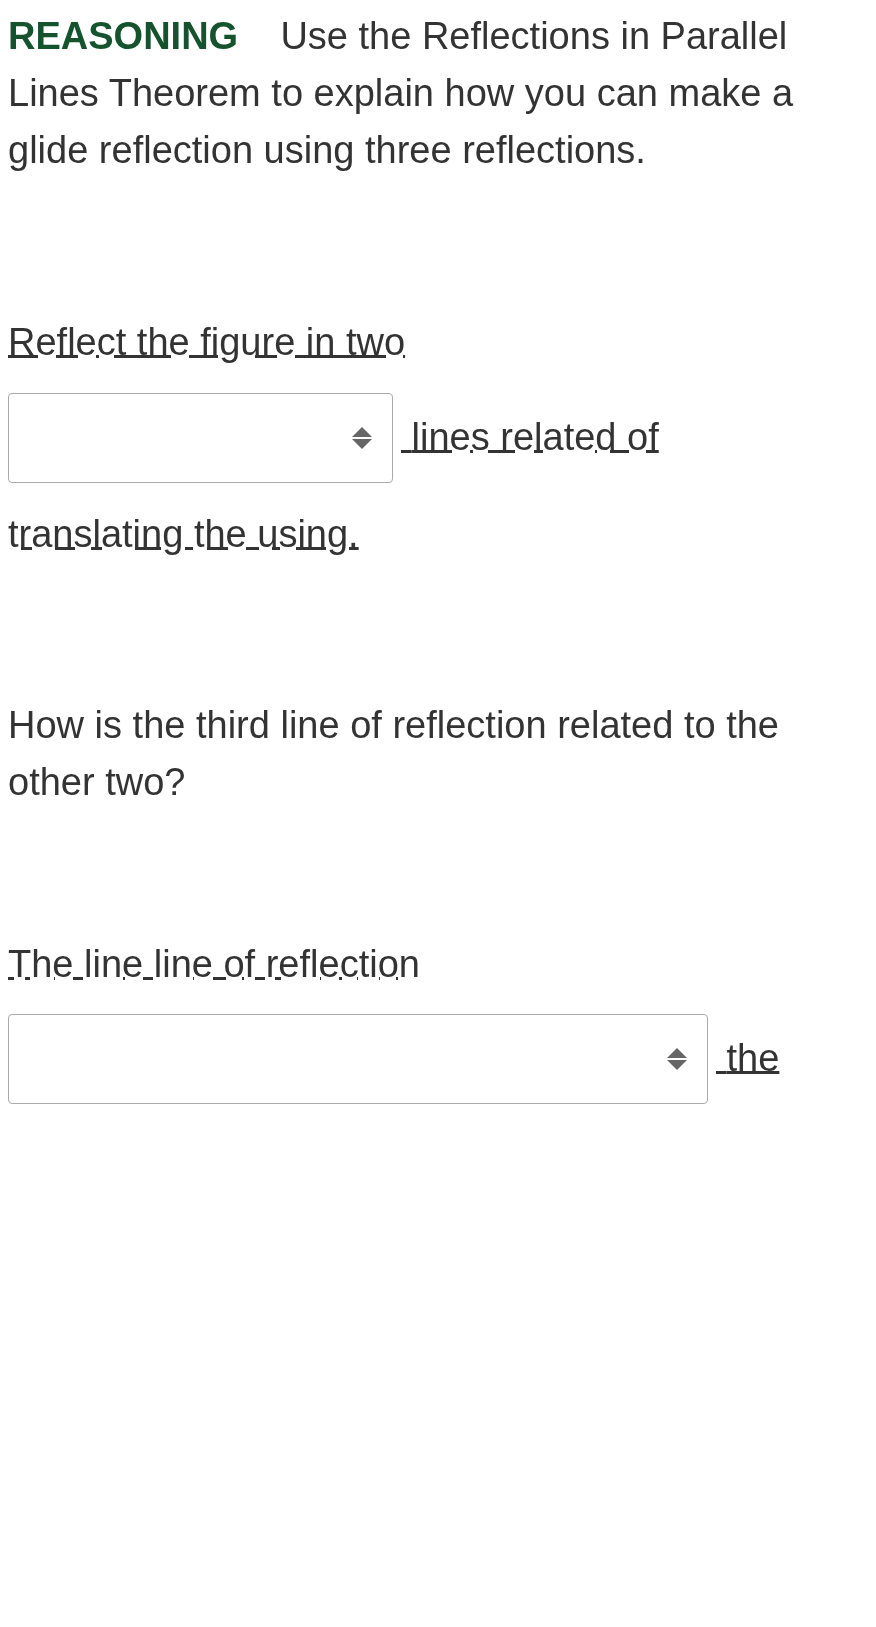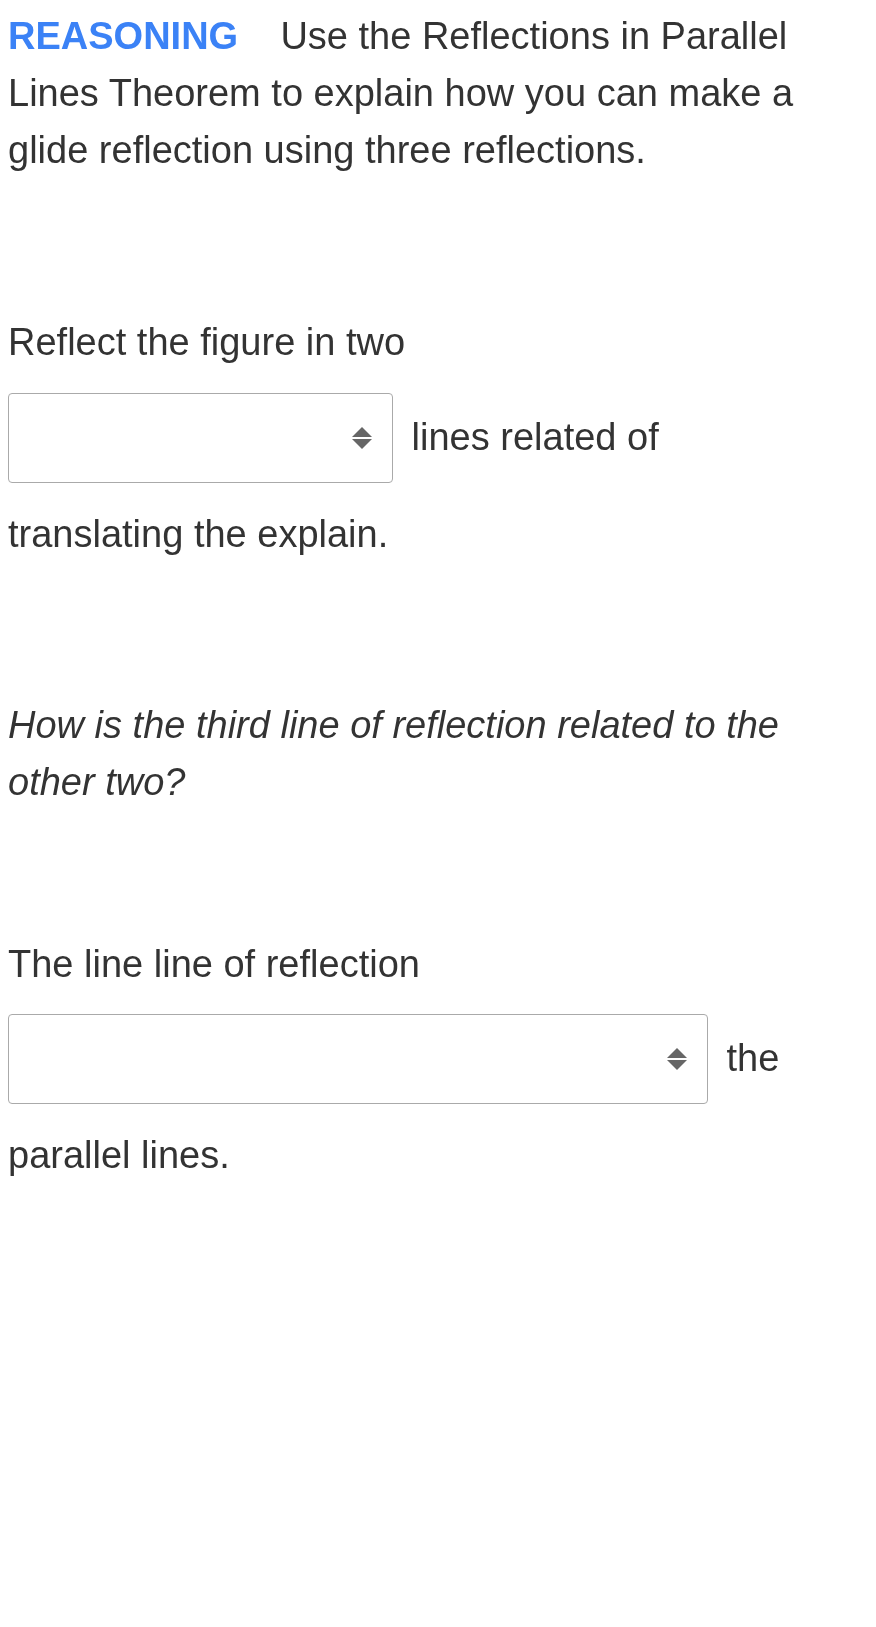--- a/index.html
+++ b/index.html
@@ -10,35 +10,34 @@
     body {
       font-family: -apple-system, BlinkMacSystemFont, "Helvetica Neue", Arial, sans-serif;
       font-size: 38px;
       line-height: 1.5;
       color: #333;
       padding: 8px;
       width: 876px;
       background: #fff;
     }
     .reasoning-label {
-      color: #3b82f6;
+      color: #14532d;
       font-weight: bold;
     }
     .question-text {
       color: #333;
     }
     .paragraph-1 {
       margin-bottom: 120px;
     }
     .paragraph-2 {
       margin-bottom: 120px;
     }
     .paragraph-3 {
       margin-bottom: 110px;
-      font-style: italic;
     }
     .select-wrapper {
       display: inline-block;
       vertical-align: middle;
       position: relative;
       border: 1px solid #aaa;
       border-radius: 4px;
       background: #fff;
       height: 90px;
       margin: 8px 8px 8px 0;
@@ -80,20 +79,21 @@
       border-bottom: 10px solid #666;
     }
     .arrow-down {
       border-top: 10px solid #666;
     }
     .inline-text {
       vertical-align: middle;
     }
     .answer-block {
       line-height: 2.2;
+      text-decoration: underline;
     }
   </style>
 </head>
 <body>
 
 <div class="paragraph-1">
   <span class="reasoning-label">REASONING</span>
   <span>&nbsp;&nbsp;</span>
   <span class="question-text">Use the Reflections in Parallel Lines Theorem to explain how you can make a glide reflection using three reflections.</span>
 </div>
@@ -103,33 +103,32 @@
   <br>
   <span class="select-wrapper select-small">
     <select class="select-box" value=""></select>
     <span class="select-arrows">
       <span class="arrow-up"></span>
       <span class="arrow-down"></span>
     </span>
   </span>
   <span class="inline-text">lines related of</span>
   <br>
-  <span class="inline-text">translating the explain.</span>
+  <span class="inline-text">translating the using.</span>
 </div>
 
 <div class="paragraph-3">
   <span>How is the third line of reflection related to the other two?</span>
 </div>
 
 <div class="answer-block">
   <span class="inline-text">The line line of reflection</span>
   <br>
   <span class="select-wrapper select-large">
     <select class="select-box" value=""></select>
     <span class="select-arrows">
       <span class="arrow-up"></span>
       <span class="arrow-down"></span>
     </span>
   </span>
   <span class="inline-text">the</span>
   <br>
-  <span class="inline-text">parallel lines.</span>
 </div>
 
 </body></html>

